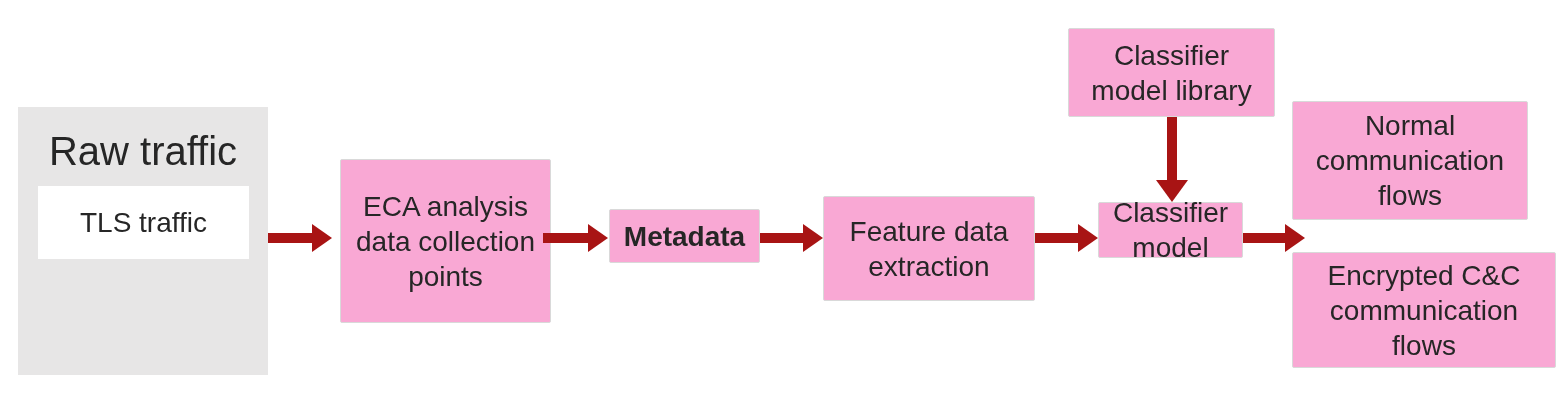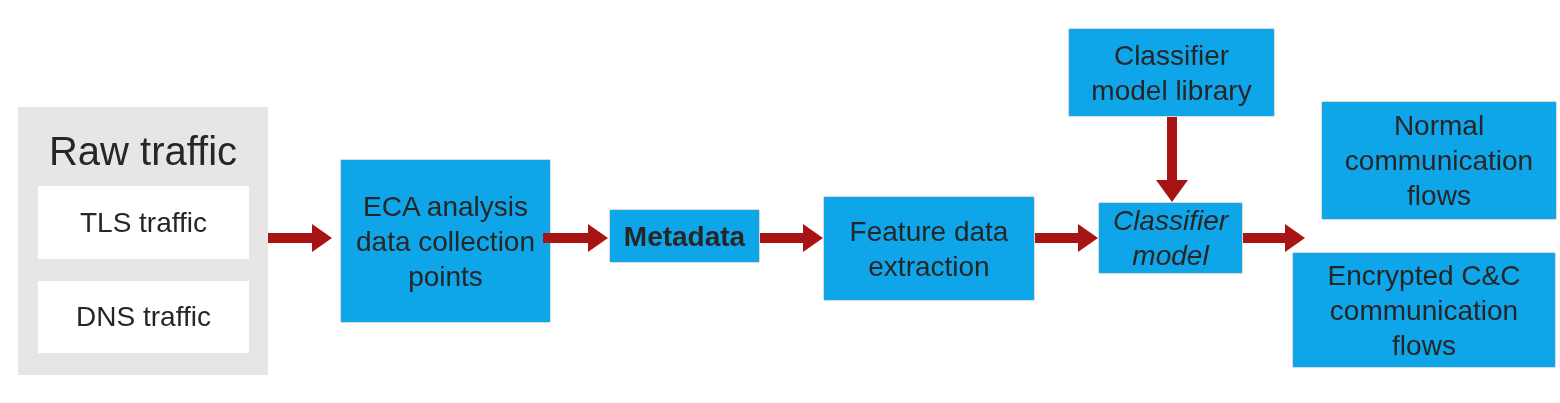--- a/index.html
+++ b/index.html
@@ -39,37 +39,37 @@
     align-items: center;
     justify-content: center;
     text-align: center;
     font-size: 28px;
   }
   .inner-box.tls { top: 79px;  height: 73px; }
   .inner-box.dns { top: 174px; height: 72px; }
   .node {
     position: absolute;
     box-sizing: border-box;
-    background: #0ea5e9;
+    background: #f9a8d4;
     border: 1px solid #d9d9d9;
     border-radius: 2px;
     display: flex;
     align-items: center;
     justify-content: center;
     text-align: center;
     font-size: 28px;
     line-height: 1.25;
     padding: 2px 6px;
   }
   .node.eca        { left: 340px;  top: 159px; width: 211px; height: 164px; }
   .node.metadata   { left: 609px;  top: 209px; width: 151px; height: 54px; font-weight: bold;  }
   .node.feature    { left: 823px;  top: 196px; width: 212px; height: 105px; }
-  .node.classifier { left: 1098px; top: 202px; width: 145px; height: 72px; font-style: italic;  }
+  .node.classifier { left: 1098px; top: 202px; width: 145px; height: 56px;  }
   .node.library    { left: 1068px; top: 28px;  width: 207px; height: 89px;  }
-  .node.normal     { left: 1292px; top: 101px; width: 236px; height: 119px; margin-left: 29px; }
+  .node.normal     { left: 1292px; top: 101px; width: 236px; height: 119px; }
   .node.encrypted  { left: 1292px; top: 252px; width: 264px; height: 116px; }
 
   
   .h-arrow {
     position: absolute;
     top: 224px;
     height: 28px;
   }
   .h-arrow .shaft {
     position: absolute;
@@ -115,21 +115,20 @@
   }
 </style>
 </head>
 <body>
 
 <div class="stage">
 
   <div class="panel">
     <div class="panel-title">Raw traffic</div>
     <div class="inner-box tls">TLS traffic</div>
-    <div class="inner-box dns">DNS traffic</div>
   </div>
 
   <div class="node eca">ECA analysis data collection points</div>
 
   <div class="node metadata">Metadata</div>
 
   <div class="node feature">Feature data extraction</div>
 
   <div class="node classifier">Classifier model</div>
 

